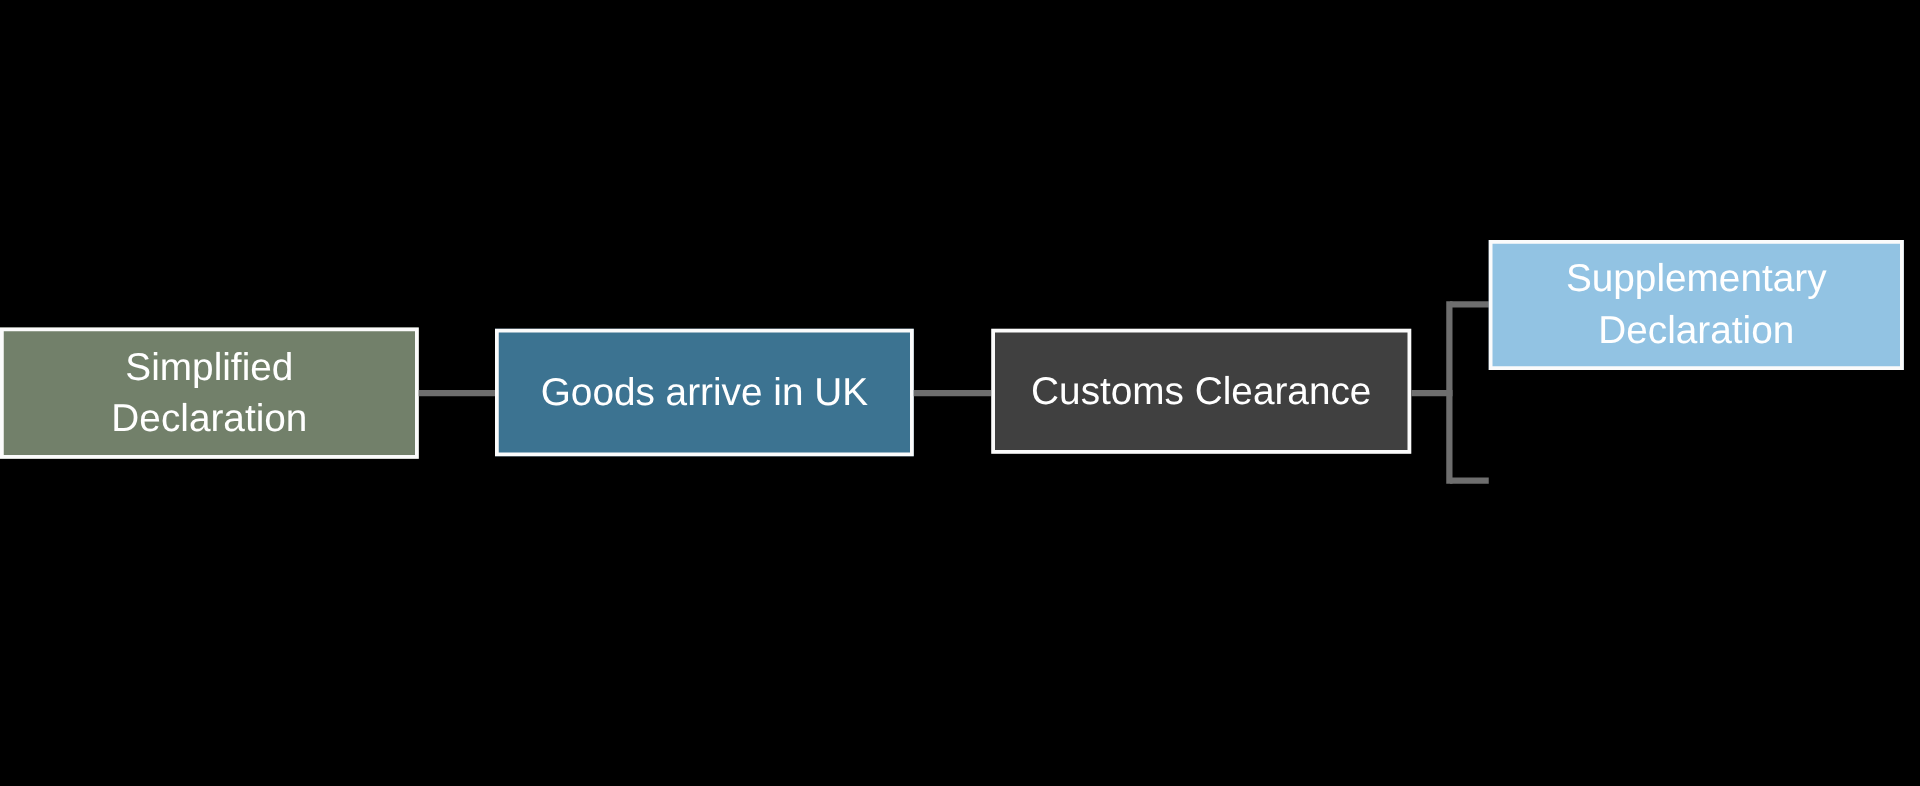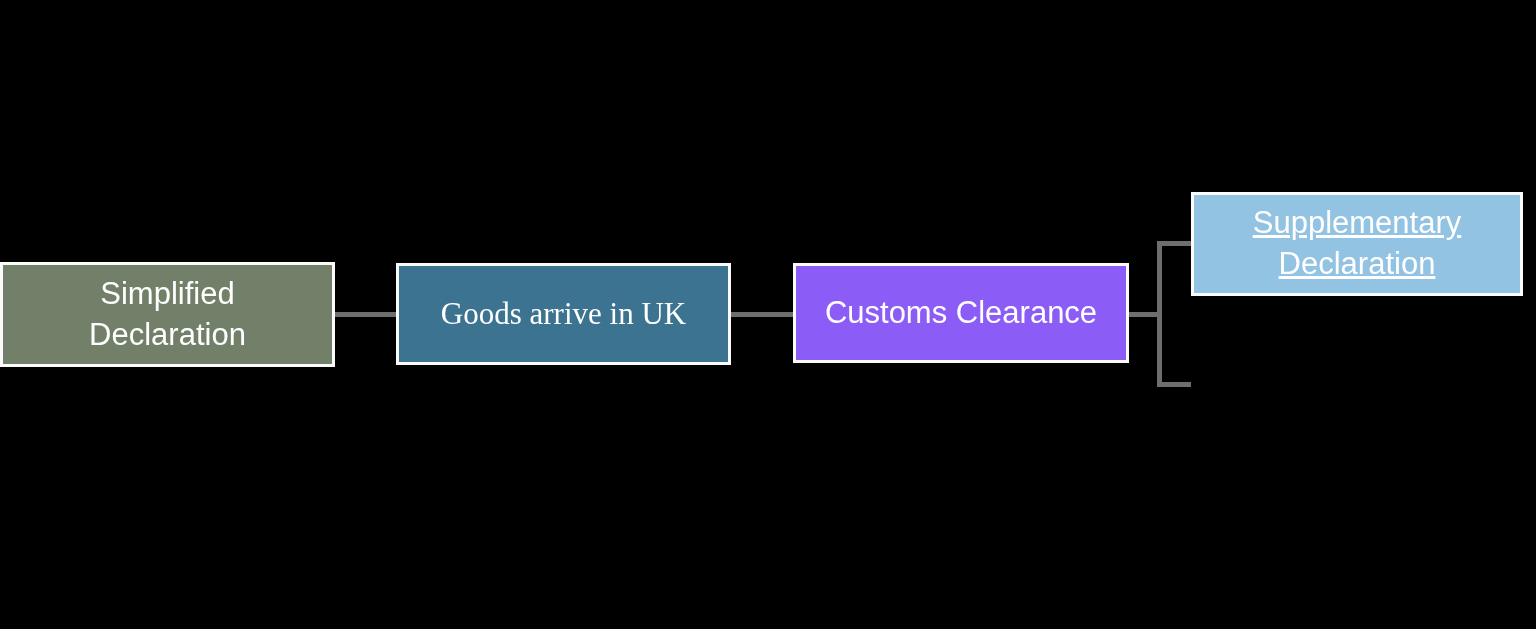--- a/index.html
+++ b/index.html
@@ -33,30 +33,28 @@
     display: block;
     white-space: nowrap;
   }
   #node-simplified-declaration {
     left: 0px;   top: 262px; width: 335px; height: 105px;
     background: #72806a;
   }
   #node-goods-arrive-in-uk {
     left: 396px; top: 263px; width: 335px; height: 102px;
     background: #3c7391;
-    font-family: Liberation Serif, serif;
   }
   #node-customs-clearance {
     left: 793px; top: 263px; width: 336px; height: 100px;
-    background: #8b5cf6;
+    background: #404040;
   }
   #node-supplementary-declaration {
     left: 1191px; top: 192px; width: 332px; height: 104px;
     background: #92c3e3;
-    text-decoration: underline;
   }
   #node-supporting-documents-required {
     left: 1191px; top: 323px; width: 332px; height: 119px;
     background: #92c3e3;
   }
   .connector {
     position: absolute;
     background: #6e6e6e;
   }
   #edge-1        { left: 335px;  top: 312px; width: 61px;  height: 5px; }

